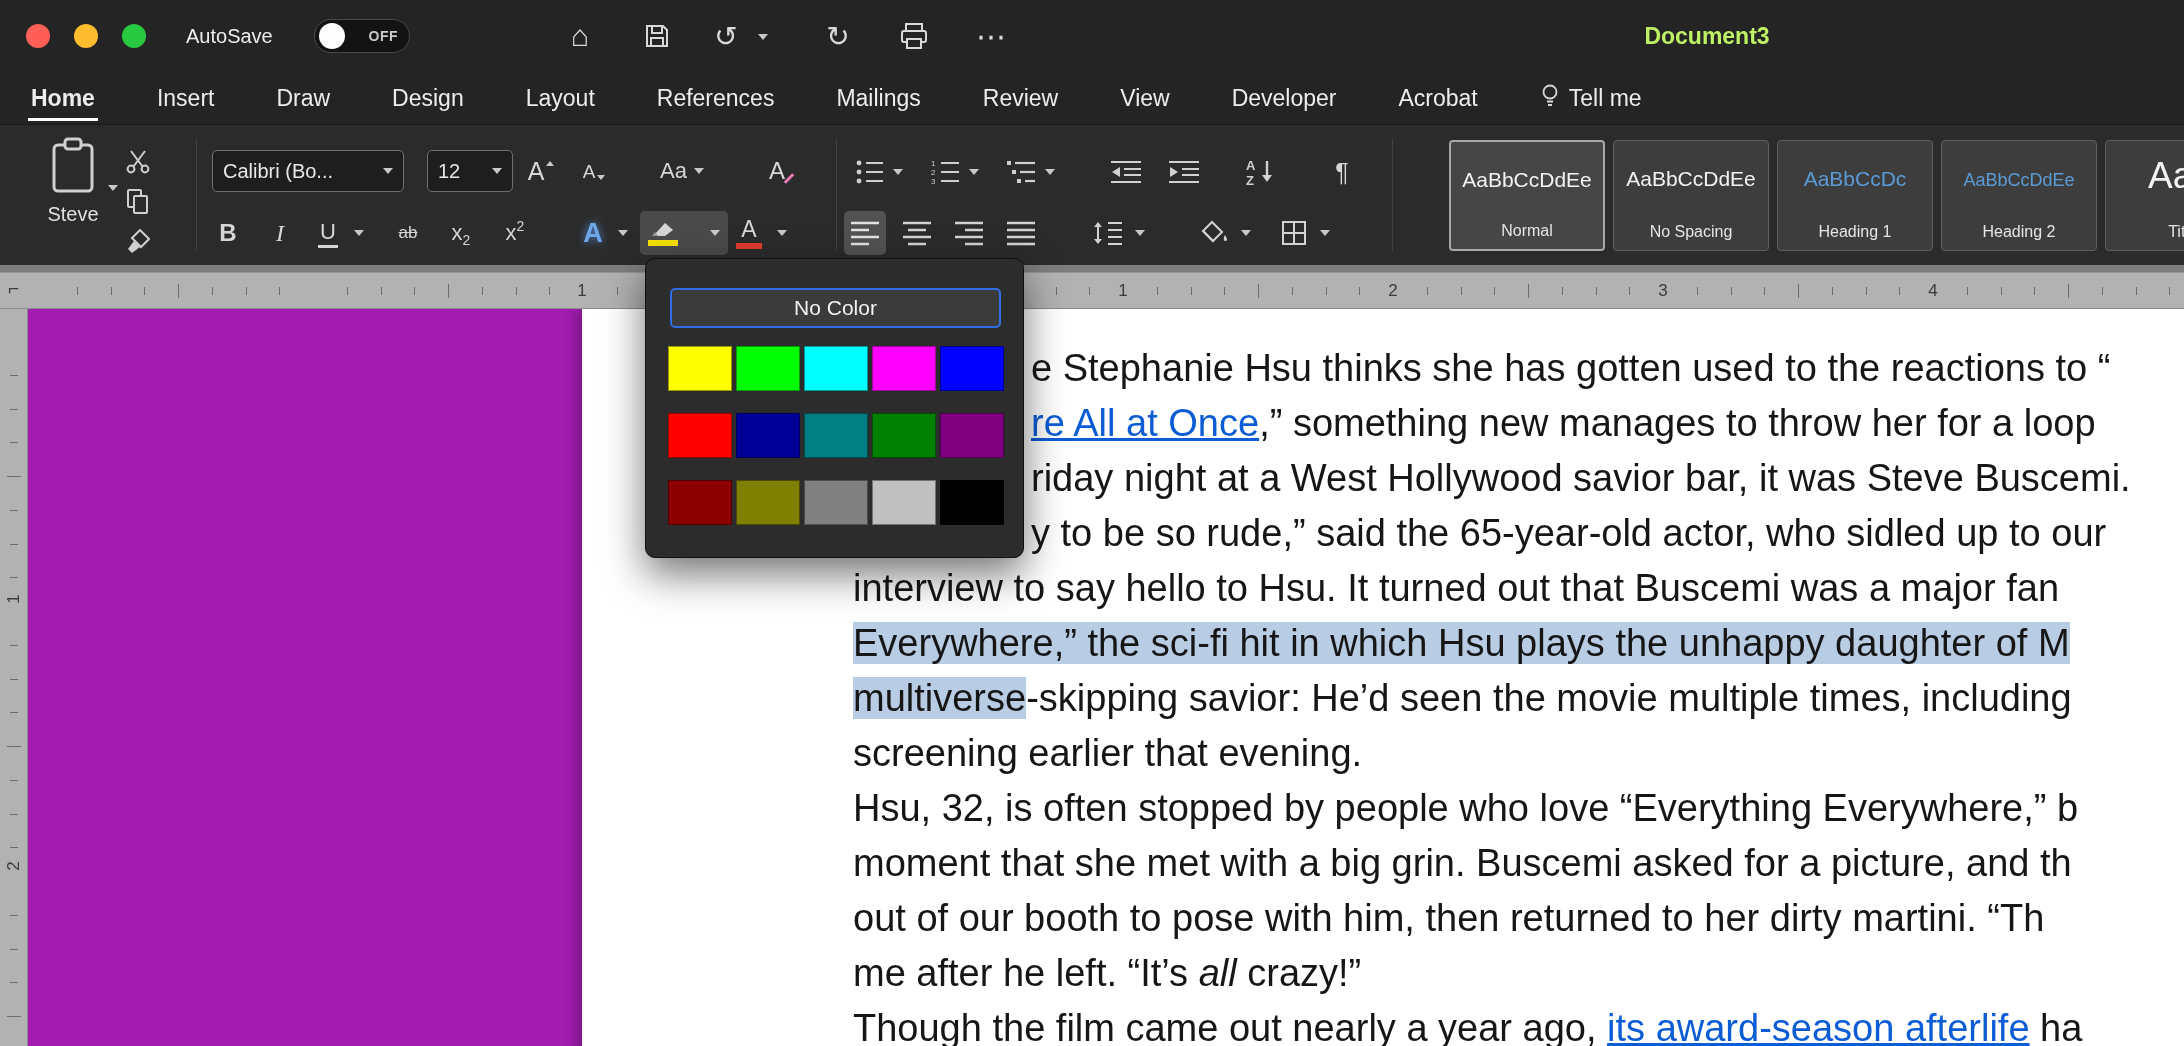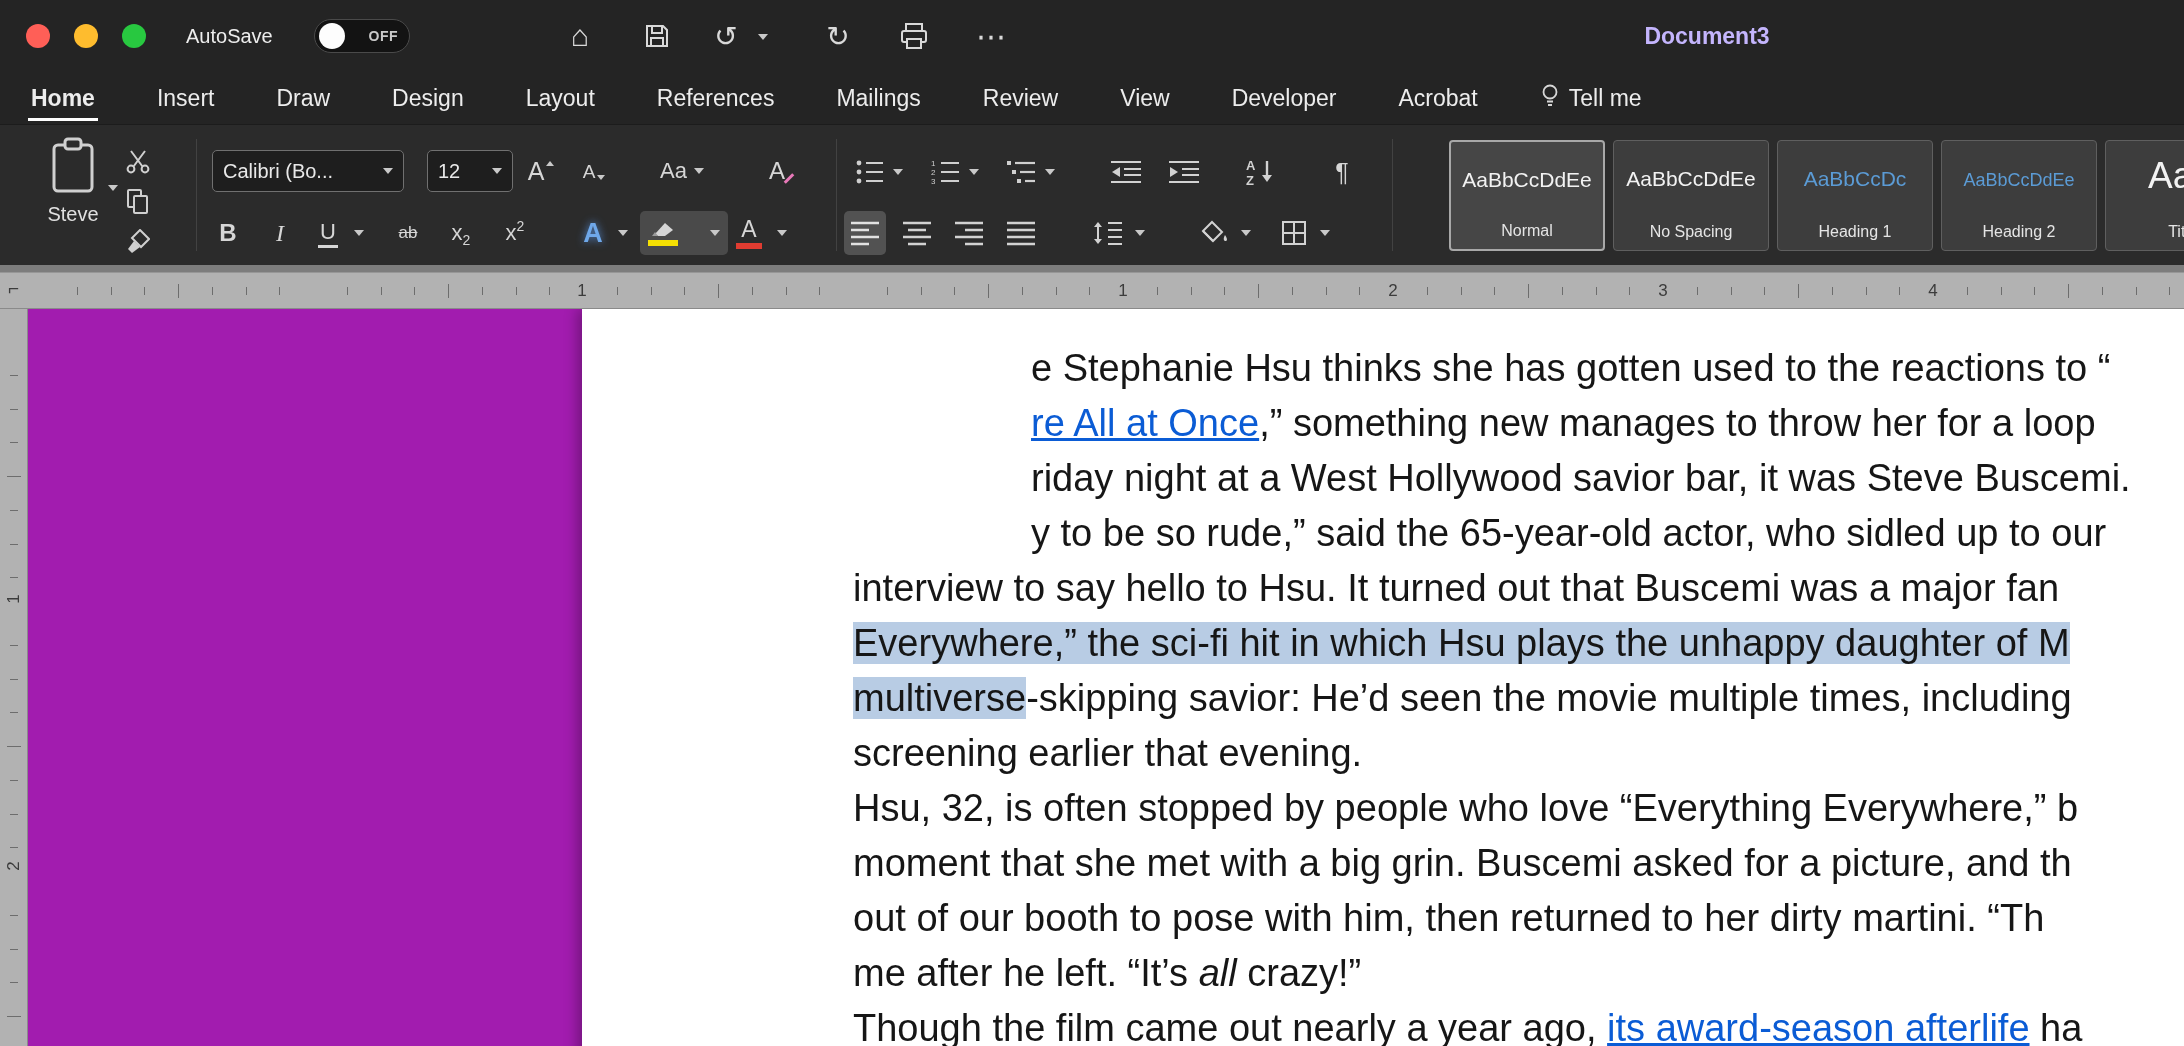--- a/index.html
+++ b/index.html
@@ -10,21 +10,21 @@
   
   .titlebar { position:absolute; left:0; top:0; width:100%; height:72px; background:#242424; z-index:5; }
   .traffic { position:absolute; top:24px; width:24px; height:24px; border-radius:50%; }
   .t-red{left:26px} .t-yellow{left:74px} .t-green{left:122px}
   .autosave-label{ position:absolute; left:186px; top:0; height:72px; display:flex; align-items:center; color:#ededed; font-size:20px; }
   .autosave-pill{ position:absolute; left:314px; top:19px; width:96px; height:34px; border-radius:17px; background:#131313; border:1px solid #4a4a4a; }
   .autosave-knob{ position:absolute; left:4px; top:3px; width:26px; height:26px; border-radius:50%; background:#fdfdfd; }
   .autosave-state{ position:absolute; right:11px; top:0; height:32px; display:flex; align-items:center; font-size:14px; font-weight:bold; color:#c9c9c9; letter-spacing:.5px; }
   .tb-ic{ position:absolute; top:0; height:72px; width:40px; display:flex; align-items:center; justify-content:center; color:#d9d9d9; }
   .glyph30{ font-size:30px; } .glyph28{ font-size:28px; }
-  .doc-title{ position:absolute; left:1707px; top:0; height:72px; display:flex; align-items:center; transform:translateX(-50%); color:#c4b5fd; font-size:23px; font-weight:bold; }
+  .doc-title{ position:absolute; left:1707px; top:0; height:72px; display:flex; align-items:center; transform:translateX(-50%); color:#bef264; font-size:23px; font-weight:bold; }
   .chev{ display:inline-block; width:0; height:0; border-left:5px solid transparent; border-right:5px solid transparent; border-top:6px solid #c9c9c9; }
   .chev.abs{ position:absolute; }
 
   
   .tabs-row{ position:absolute; left:0; top:72px; width:100%; height:53px; background:#242424; border-bottom:1px solid #1c1c1c; display:flex; align-items:center; gap:62px; padding-left:31px; z-index:5; }
   .tab{ color:#ededed; font-size:23px; position:relative; display:flex; align-items:center; gap:9px; white-space:nowrap; }
   .tab.active{ font-weight:bold; }
   .tab.active::after{ content:""; position:absolute; left:-3px; right:-3px; bottom:-9px; height:3px; background:#ffffff; }
 
   
@@ -501,14 +501,34 @@
           <div class="doc-line"><span class="run-n">screening earlier that evening.</span></div>
           <div class="doc-line"><span class="run-n">Hsu, 32, is often stopped by people who love “Everything Everywhere,” b</span></div>
           <div class="doc-line"><span class="run-n">moment that she met with a big grin. Buscemi asked for a picture, and th</span></div>
           <div class="doc-line"><span class="run-n">out of our booth to pose with him, then returned to her dirty martini. “Th</span></div>
           <div class="doc-line"><span class="run-n">me after he left. “It’s </span><span class="run-i">all</span><span class="run-n"> crazy!”</span></div>
           <div class="doc-line"><span class="run-n">Though the film came out nearly a year ago, </span><span class="run-link">its award-season afterlife</span><span class="run-n"> ha</span></div>
         </div>
     </div>
   </div>
 
+  <div class="hl-panel">
+    <button class="no-color">No Color</button>
+    <div class="swatch-grid">
+        <div class="swatch" style="background: rgb(255, 255, 0);"></div>
+        <div class="swatch" style="background: rgb(0, 255, 0);"></div>
+        <div class="swatch" style="background: rgb(0, 255, 255);"></div>
+        <div class="swatch" style="background: rgb(255, 0, 255);"></div>
+        <div class="swatch" style="background: rgb(0, 0, 255);"></div>
+        <div class="swatch" style="background: rgb(255, 0, 0);"></div>
+        <div class="swatch" style="background: rgb(0, 0, 153);"></div>
+        <div class="swatch" style="background: rgb(0, 128, 128);"></div>
+        <div class="swatch" style="background: rgb(0, 128, 0);"></div>
+        <div class="swatch" style="background: rgb(128, 0, 128);"></div>
+        <div class="swatch" style="background: rgb(139, 0, 0);"></div>
+        <div class="swatch" style="background: rgb(128, 128, 0);"></div>
+        <div class="swatch" style="background: rgb(128, 128, 128);"></div>
+        <div class="swatch" style="background: rgb(192, 192, 192);"></div>
+        <div class="swatch" style="background: rgb(0, 0, 0);"></div>
+      </div>
+  </div>
 
 </div>
 
 </body></html>

